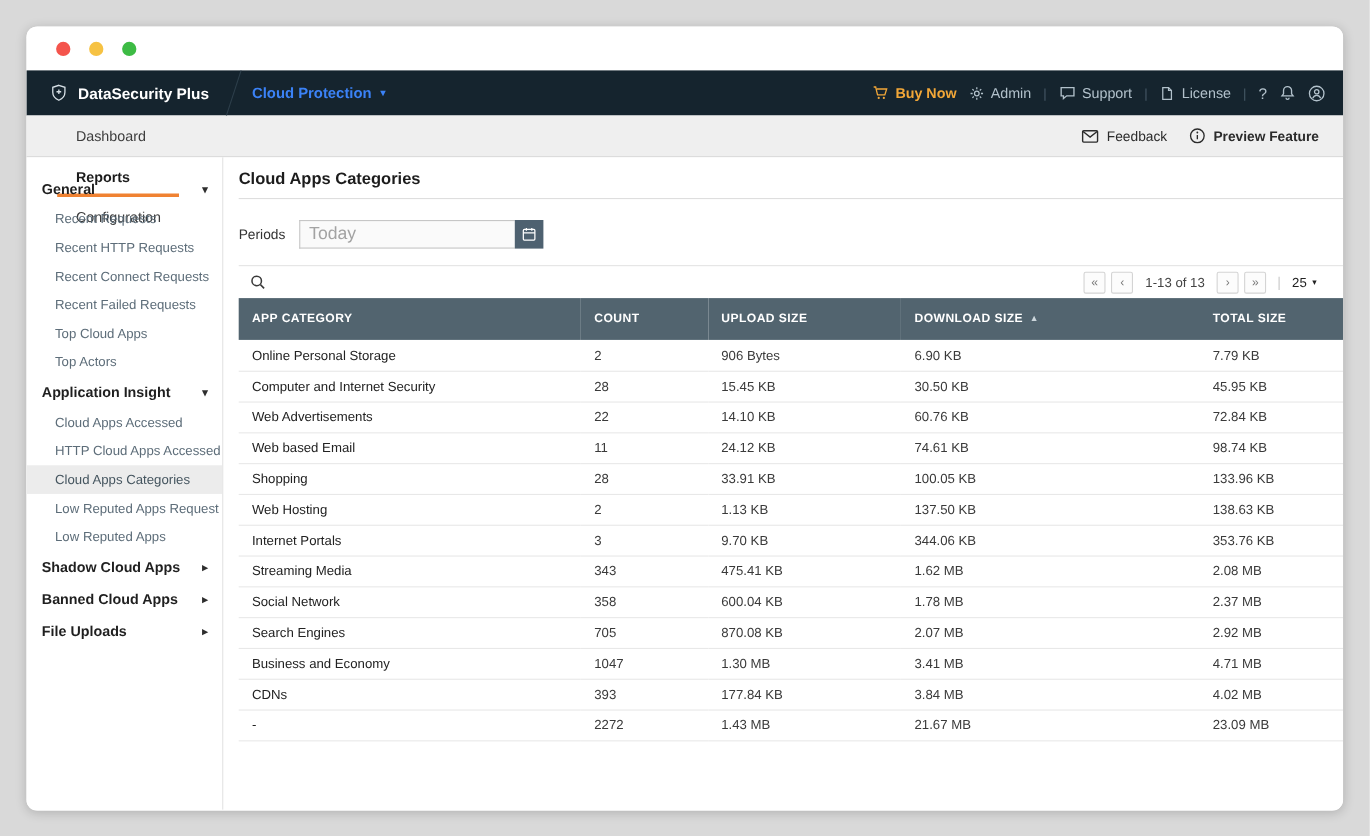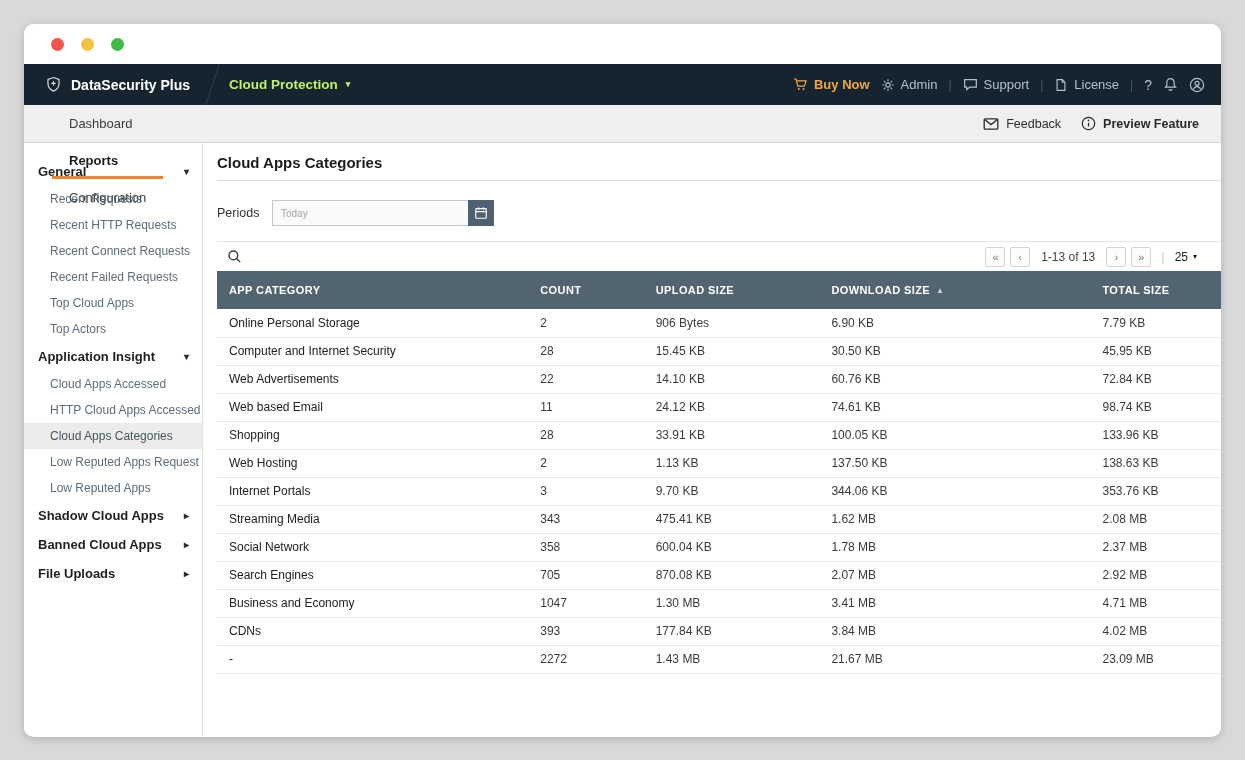--- a/index.html
+++ b/index.html
@@ -10,21 +10,21 @@
     background:#fff; border-radius:10px; overflow:hidden; box-shadow:0 2px 10px rgba(0,0,0,.18); }
 
   
   .chrome { height:40px; display:flex; align-items:center; padding-left:27px; gap:17px; background:#fff; }
   .light { width:13px; height:13px; border-radius:50%; display:inline-block; }
 
   
   .topbar { height:41px; background:#15242e; display:flex; align-items:center; color:#aebdc7; font-size:13px; }
   .brand { display:flex; align-items:center; gap:9px; padding-left:21px; color:#fff; font-weight:bold; font-size:14px; white-space:nowrap; }
   .skew-div { width:1px; height:41px; background:#2d3f4b; transform:skewX(-18deg); margin:0 16px 0 22px; }
-  .module { color:#bef264; font-weight:bold; font-size:13.5px; display:flex; align-items:center; gap:8px; cursor:pointer; white-space:nowrap;}
+  .module { color:#3b82f6; font-weight:bold; font-size:13.5px; display:flex; align-items:center; gap:8px; cursor:pointer; white-space:nowrap;}
   .caret { font-size:9px; line-height:1; }
   .topbar-right { margin-left:auto; display:flex; align-items:center; gap:11px; padding-right:16px; }
   .tb-item { display:flex; align-items:center; gap:6px; color:#b2c1cb; cursor:pointer; white-space:nowrap;}
   .tb-item svg { display:block; }
   .buy-now { color:#f2a738; font-weight:bold; }
   .pipe { color:#465966; font-size:12px; }
   .help-q { font-size:14px; }
 
   
   .tabbar { height:38px; background:#efefef; border-bottom:1px solid #d7d7d7; display:flex; align-items:center; padding-left:28px; }
@@ -44,21 +44,21 @@
   .sb-chev { font-size:10px; color:#2e2e2e; }
   .sb-item { height:26px; line-height:26px; padding-left:26px; font-size:12px; color:#5d6d79; cursor:pointer;
     white-space:nowrap; overflow:hidden; text-overflow:ellipsis; }
   .sb-item.selected { background:#ececec; color:#45555f; }
 
   .main { flex:1; padding-left:14px; overflow:hidden; }
   .page-title { font-size:15px; font-weight:bold; color:#1c1c1c; padding:11px 0 9px; border-bottom:1px solid #dedede; }
 
   .periods-row { margin-top:19px; display:flex; align-items:center; }
   .periods-label { font-size:12.5px; color:#333; width:55px; }
-  .periods-input { width:196px; height:26px; border:1px solid #c6c6c6; border-right:none; font-size:10px;
+  .periods-input { width:196px; height:26px; border:1px solid #c6c6c6; border-right:none; font-size:16px;
     color:#a3a3a3; padding:0 8px; background:#fafafa; outline:none; font-family:"Liberation Sans",sans-serif;}
   .cal-btn { width:26px; height:26px; background:#4e6170; display:flex; align-items:center; justify-content:center;
     border:none; cursor:pointer; padding:0; }
 
   .toolbar { margin-top:15px; border-top:1px solid #e4e4e4; height:30px; display:flex; align-items:center;
     padding:2px 24px 2px 8px; }
   .search-btn { background:none; border:none; padding:2px; cursor:pointer; display:flex; align-items:center; }
   .pagination { margin-left:auto; display:flex; align-items:center; gap:5px; font-size:12px; color:#555; }
   .pg-btn { width:20px; height:20px; border:1px solid #d4d4d4; background:#fcfcfc; display:flex; align-items:center;
     justify-content:center; font-size:11px; color:#777; cursor:pointer; border-radius:2px; padding:0; }

